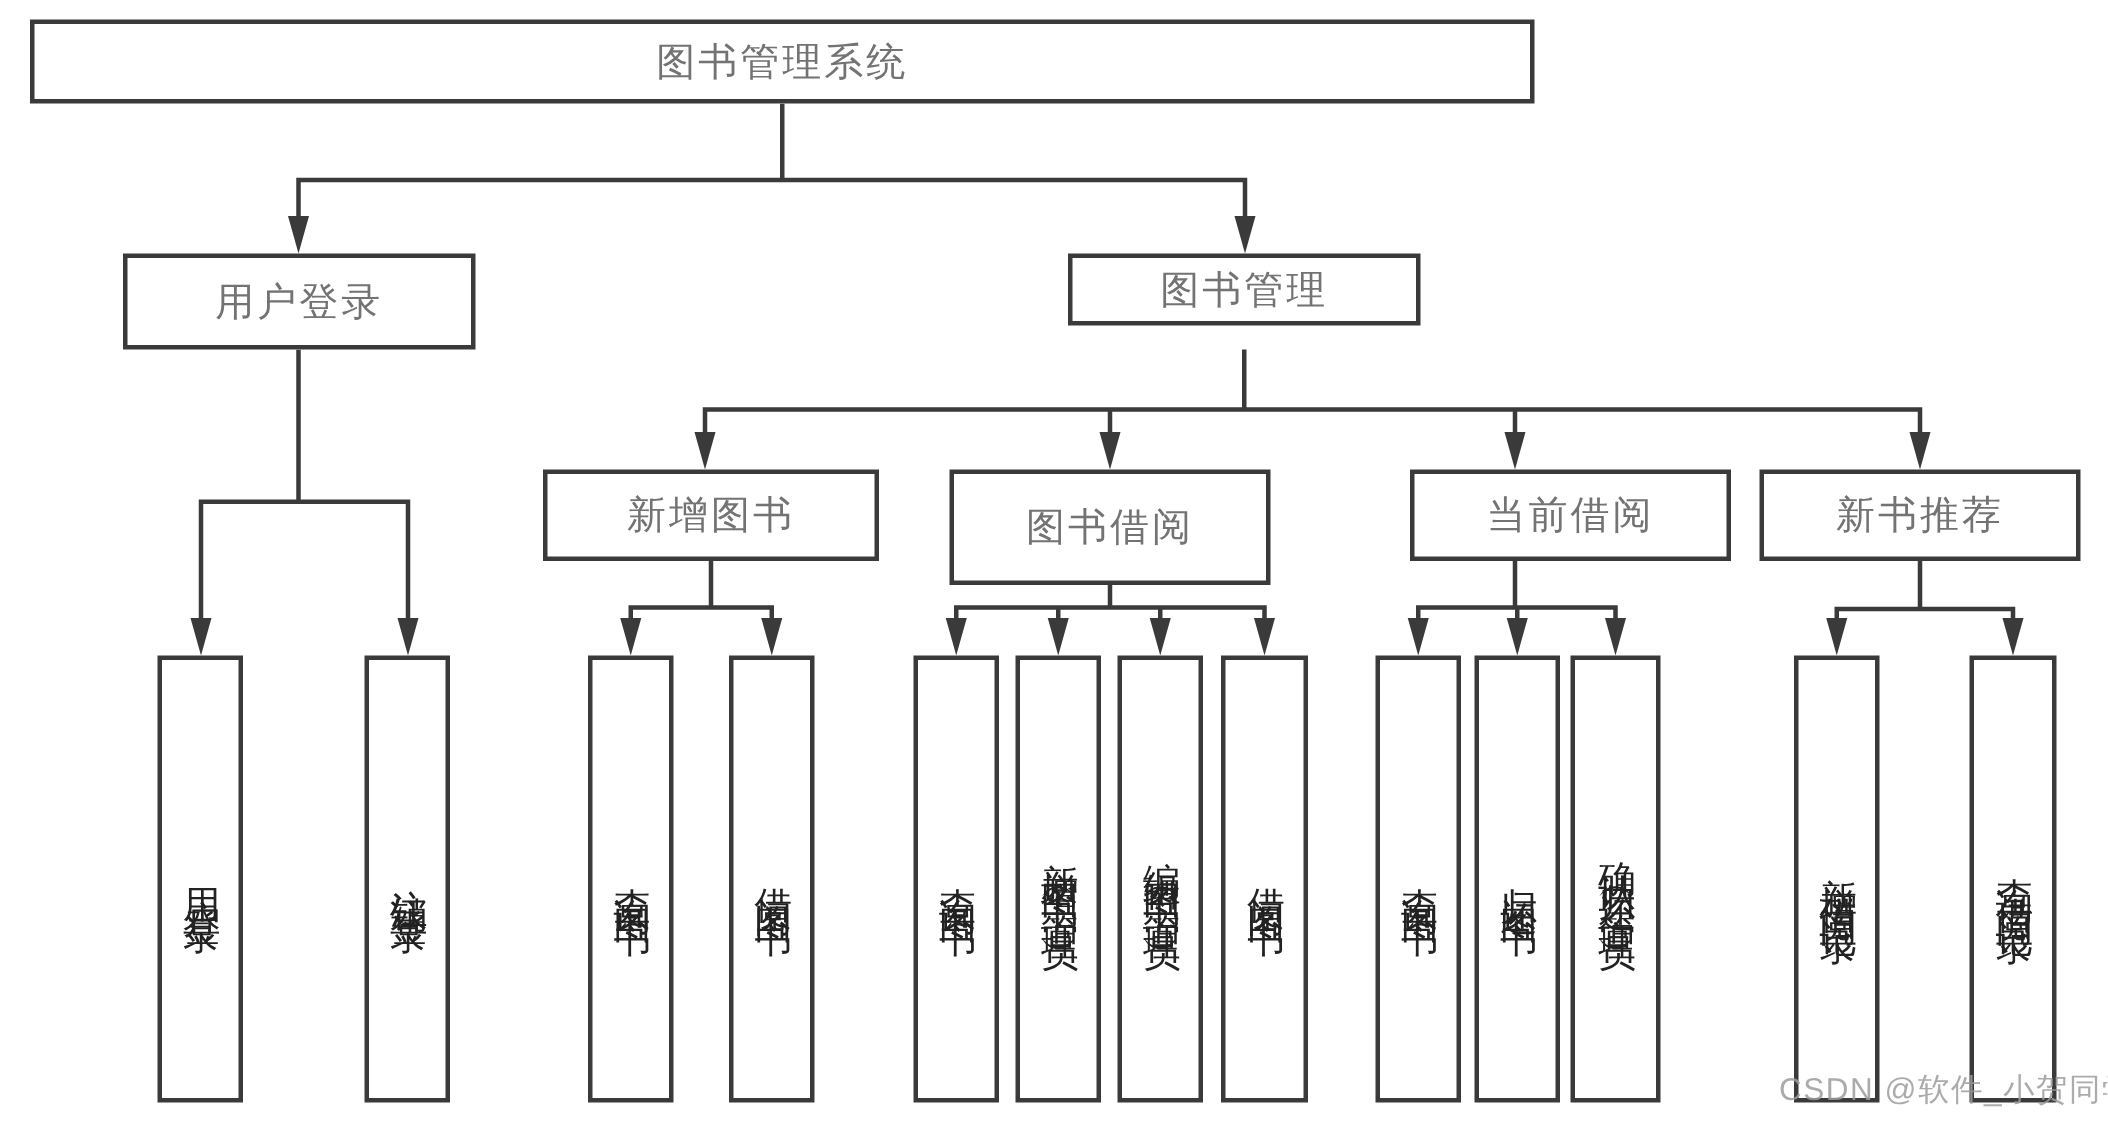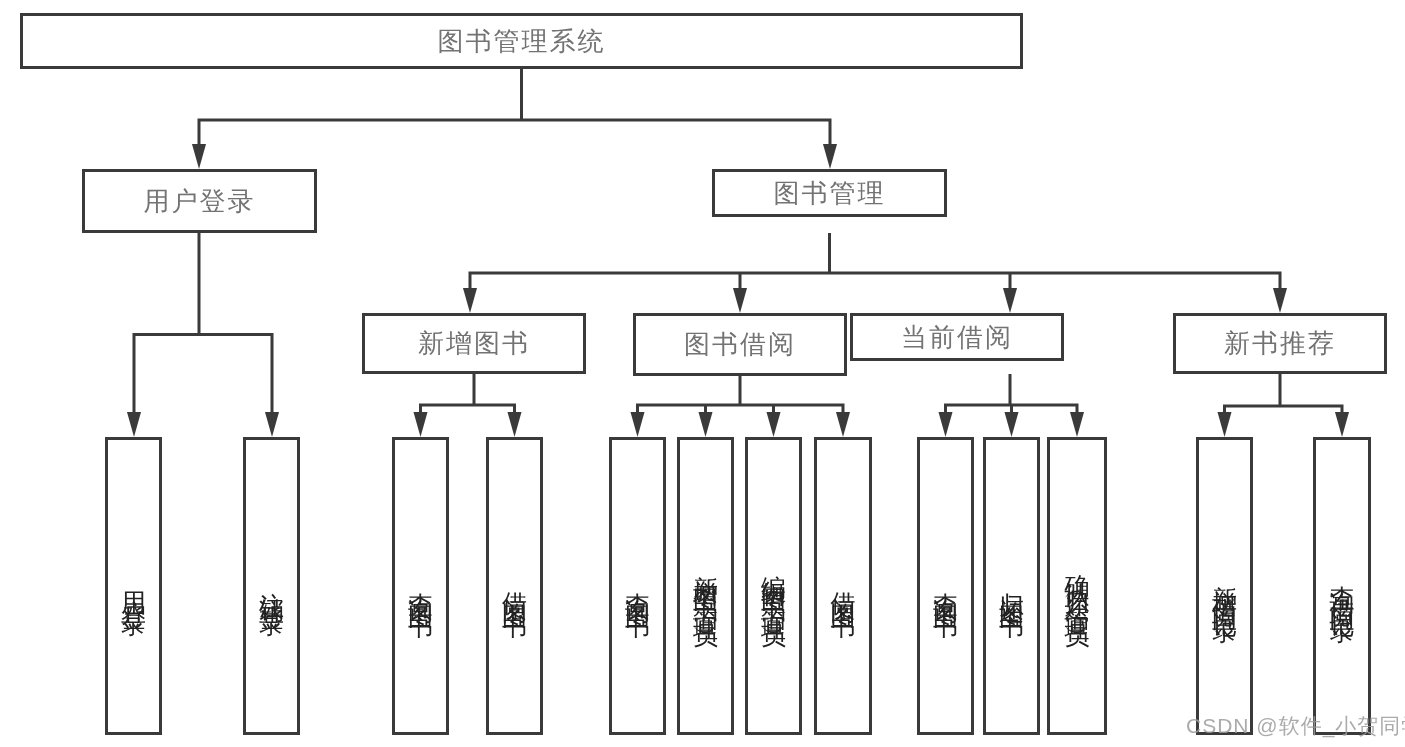--- a/index.html
+++ b/index.html
@@ -119,24 +119,24 @@
   <div class="box" style="left:82px;top:169px;width:235px;height:64px">
     <span class="hlabel">用户登录</span>
   </div>
   <div class="box" style="left:712px;top:169px;width:235px;height:48px">
     <span class="hlabel">图书管理</span>
   </div>
 
   <div class="box" style="left:362px;top:313px;width:224px;height:61px">
     <span class="hlabel">新增图书</span>
   </div>
-  <div class="box" style="left:633px;top:313px;width:214px;height:63px">
+  <div class="box" style="left:633px;top:313px;width:214px;height:77px">
     <span class="hlabel">图书借阅</span>
   </div>
-  <div class="box" style="left:850px;top:313px;width:214px;height:48px">
+  <div class="box" style="left:940px;top:313px;width:214px;height:61px">
     <span class="hlabel">当前借阅</span>
   </div>
   <div class="box" style="left:1173px;top:313px;width:214px;height:61px">
     <span class="hlabel">新书推荐</span>
   </div>
 
   <div class="box" style="left:105px;top:437px;width:57px;height:298px">
     <span class="vlabel">用户登录</span>
   </div>
   <div class="box" style="left:243px;top:437px;width:57px;height:298px">

